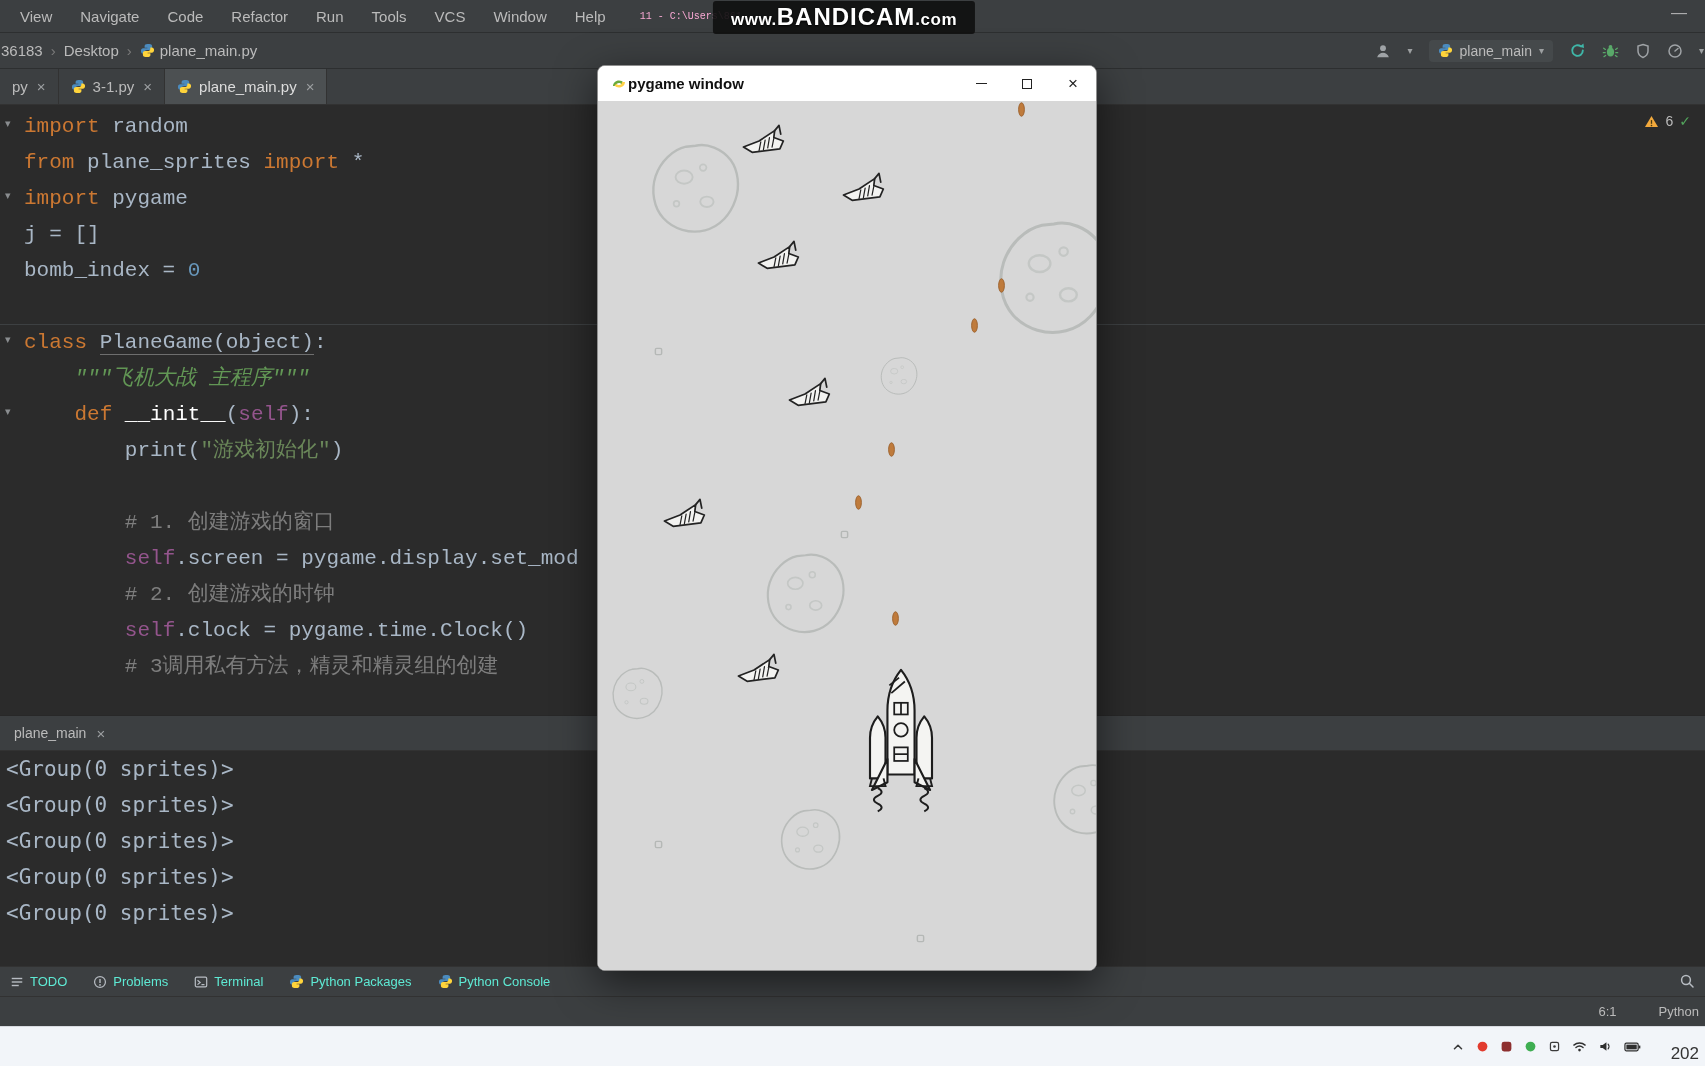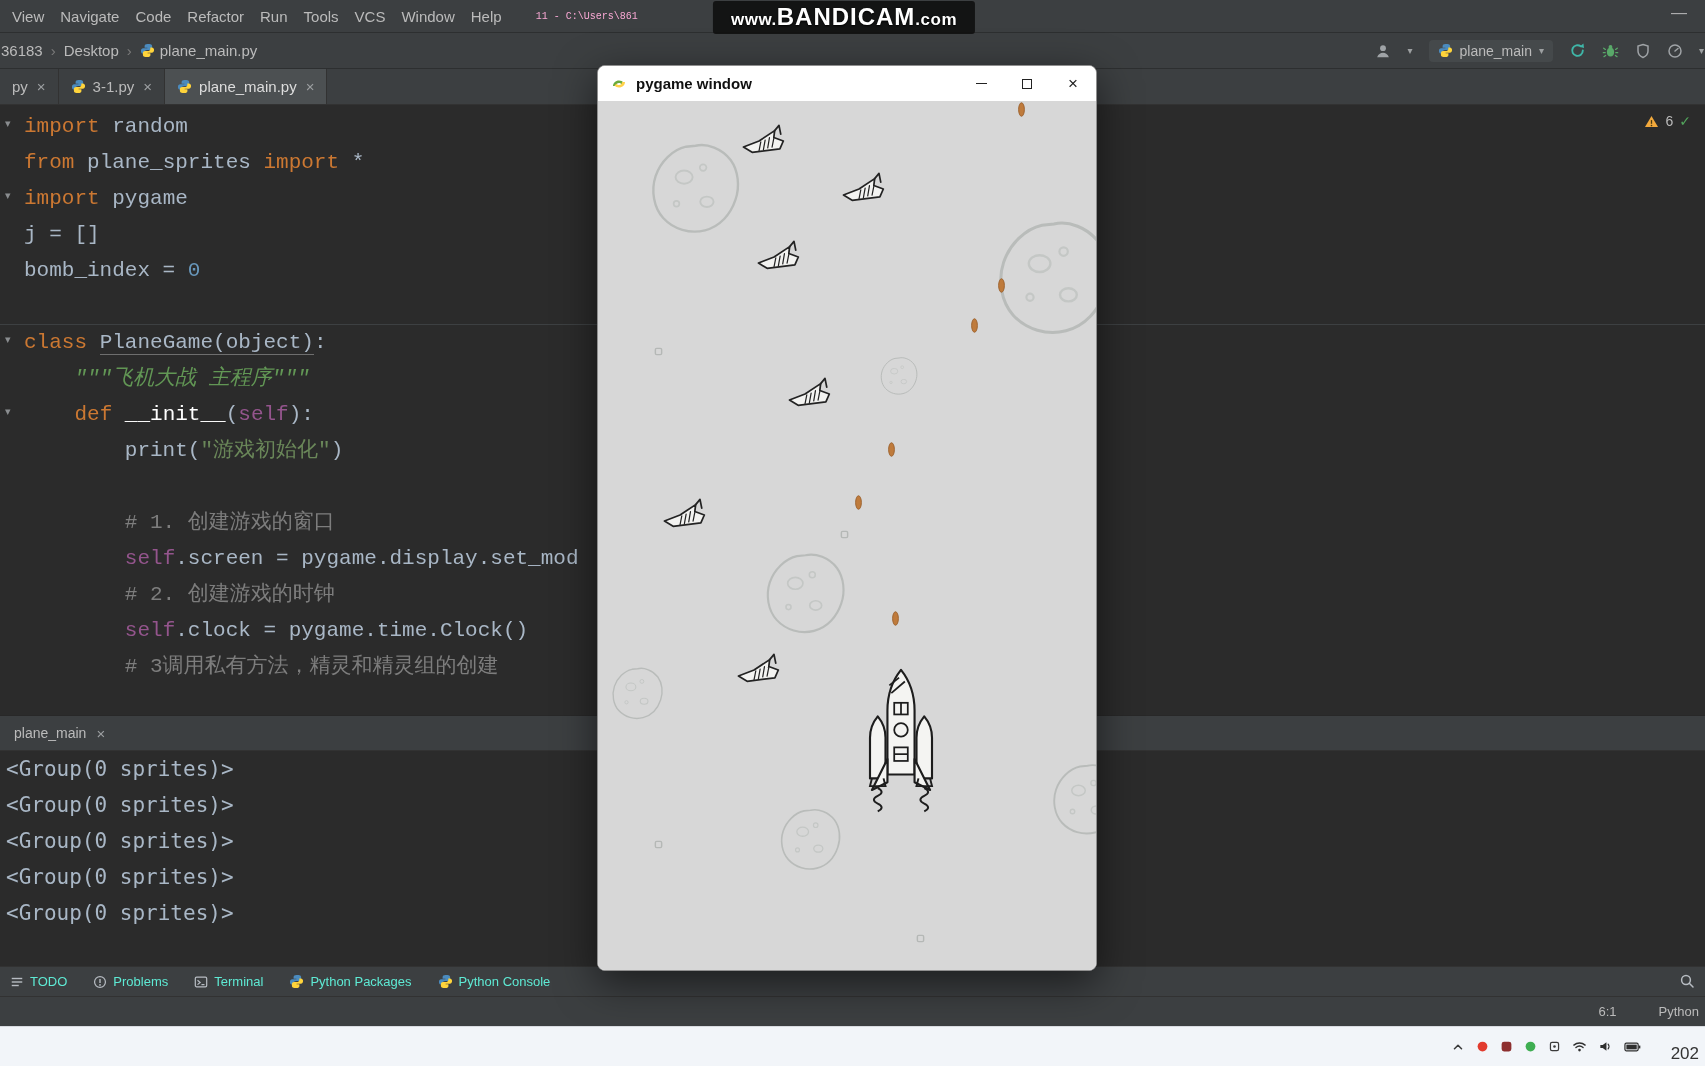--- a/index.html
+++ b/index.html
@@ -2,21 +2,21 @@
 <html><head>
 <meta charset="utf-8">
 <style>
   * { box-sizing: border-box; margin: 0; padding: 0; }
   body { background:#000; font-family:"Liberation Sans","DejaVu Sans",sans-serif; }
   .screen { position:relative; width:1705px; height:1066px; overflow:hidden; background:#2b2b2b; }
 
   
   .menubar { position:relative; height:33px; background:#3c3f41; border-bottom:1px solid #2d2f30;
              display:flex; align-items:center; padding-left:12px; color:#bbbbbb; font-size:15px; }
-  .menus { display:flex; gap:16px; }
+  .menus { display:flex; gap:28px;margin-left:8px; }
   .menu-item { cursor:default; }
   .win-title { margin-left:34px; color:#f9a8d4; font-size:10px; white-space:nowrap;font-family:Liberation Mono, monospace; }
   .min-glyph { position:absolute; right:18px; top:4px; color:#b0b0b0; font-size:16px; }
 
   .crumbbar { height:36px; background:#3c3f41; border-bottom:1px solid #2d2f30;
               display:flex; align-items:center; justify-content:space-between; padding:0 1px; }
   .crumbs { display:flex; align-items:center; gap:8px; color:#bbbbbb; font-size:15px; }
   .crumb { display:inline-flex; align-items:center; gap:5px; }
   .crumb-sep { color:#7a7a7a; }
   .run-widget { display:flex; align-items:center; gap:16px; color:#bbbbbb; font-size:14px; }
@@ -72,21 +72,21 @@
               background:rgba(16,16,16,0.92); border-radius:3px; padding:2px 18px 3px;
               display:flex; align-items:baseline; color:#ffffff; white-space:nowrap;
               text-shadow:0 1px 2px #000; }
   .bc-small { font-size:17px; font-weight:700; letter-spacing:.5px; }
   .bc-big { font-size:24px; font-weight:800; letter-spacing:1px; }
 
   
   .pygame-window { position:absolute; left:597px; top:65px; width:500px; height:906px; z-index:5;
                    border-radius:8px; overflow:hidden; background:#ffffff;
                    box-shadow:0 12px 40px rgba(0,0,0,0.55); border:1px solid #8f8f8f; }
-  .pg-titlebar { height:35px; background:#ffffff; display:flex; align-items:center; padding-left:12px; gap:8px; }
+  .pg-titlebar { height:35px; background:#ffffff; display:flex; align-items:center; padding-left:12px; }
   .pg-title { font-size:15px; font-weight:600; color:#111111; flex:1; }
   .pg-controls { display:flex; height:100%; }
   .pg-btn { width:46px; height:100%; border:none; background:transparent; display:flex; align-items:center;
             justify-content:center; color:#222; font-size:17px; }
   .glyph-min { display:block; width:11px; height:1px; background:#222; }
   .glyph-max { display:block; width:10px; height:10px; border:1px solid #222; }
   .pg-content { position:relative; width:100%; height:871px; background:#d7d7d7; }
   .pg-content svg.canvas { position:absolute; left:0; top:0; }
 
   

